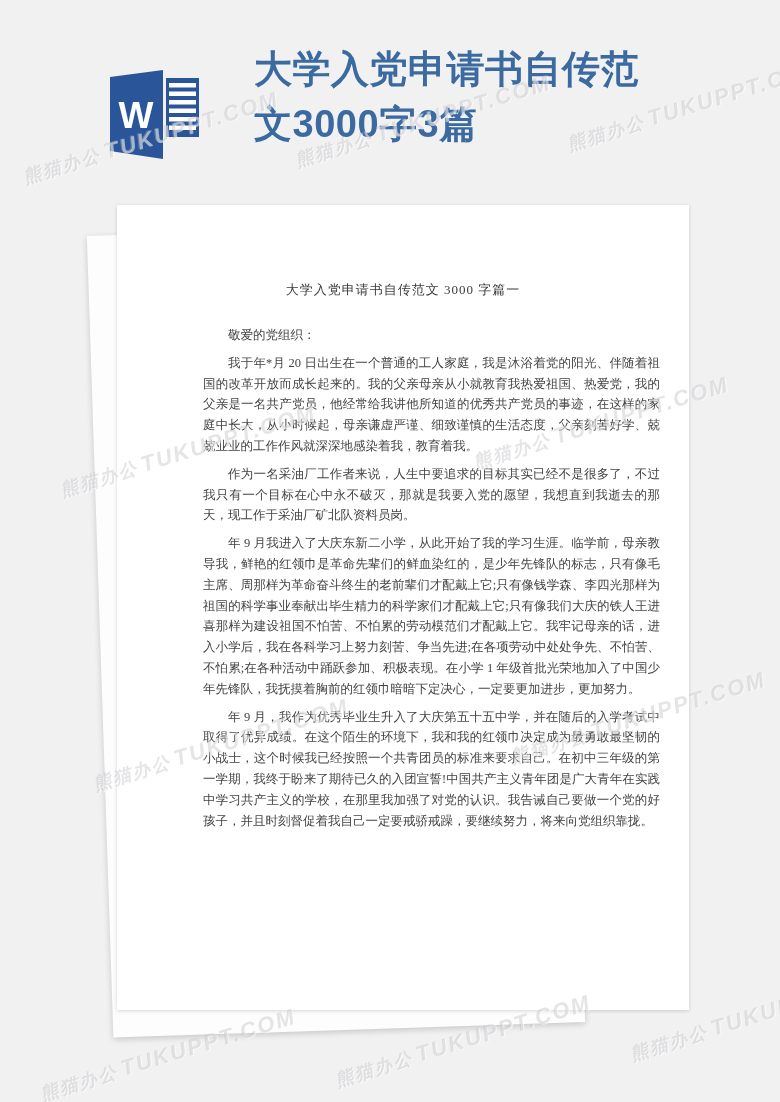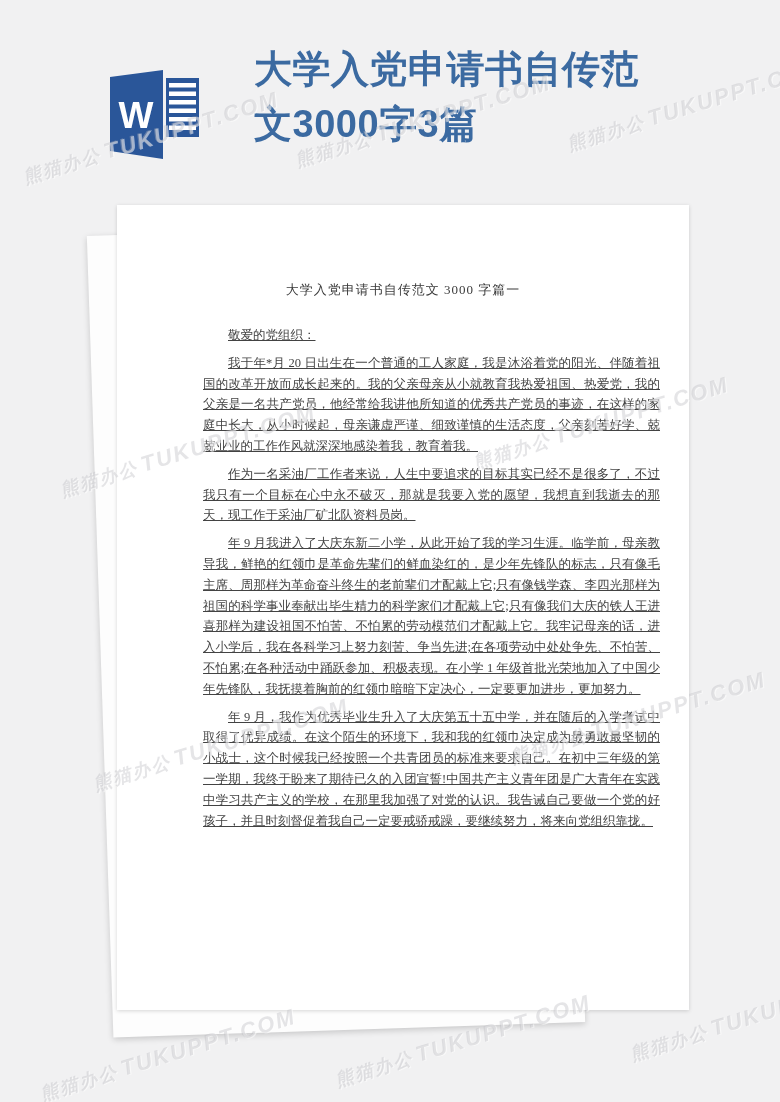--- a/index.html
+++ b/index.html
@@ -40,21 +40,21 @@
     text-align:center;
     font-family:Liberation Serif, serif;
     font-size:13px;font-weight:500;color:#3a3a3a;letter-spacing:1px;
   }
   .doc-body{
     margin:26px 29px 0 86px;
     font-family:"Liberation Serif","DejaVu Serif",serif;
     font-size:12.5px;line-height:20.8px;color:#434343;
     text-align:justify;text-align-last:left;
   }
-  .doc-body p{margin:4px 0 7px 0;text-indent:2em;text-decoration:underline;}
+  .doc-body p{margin:4px 0 7px 0;text-indent:2em;}
 
   
   .wm-layer{position:absolute;inset:0;z-index:3;pointer-events:none;overflow:hidden;}
   .wm{
     position:absolute;white-space:nowrap;
     transform:rotate(-17deg);
     color:rgba(186,186,192,0.38);
     text-shadow:1px 1px 0 rgba(255,255,255,0.55);
     font-style:italic;font-weight:bold;
   }

